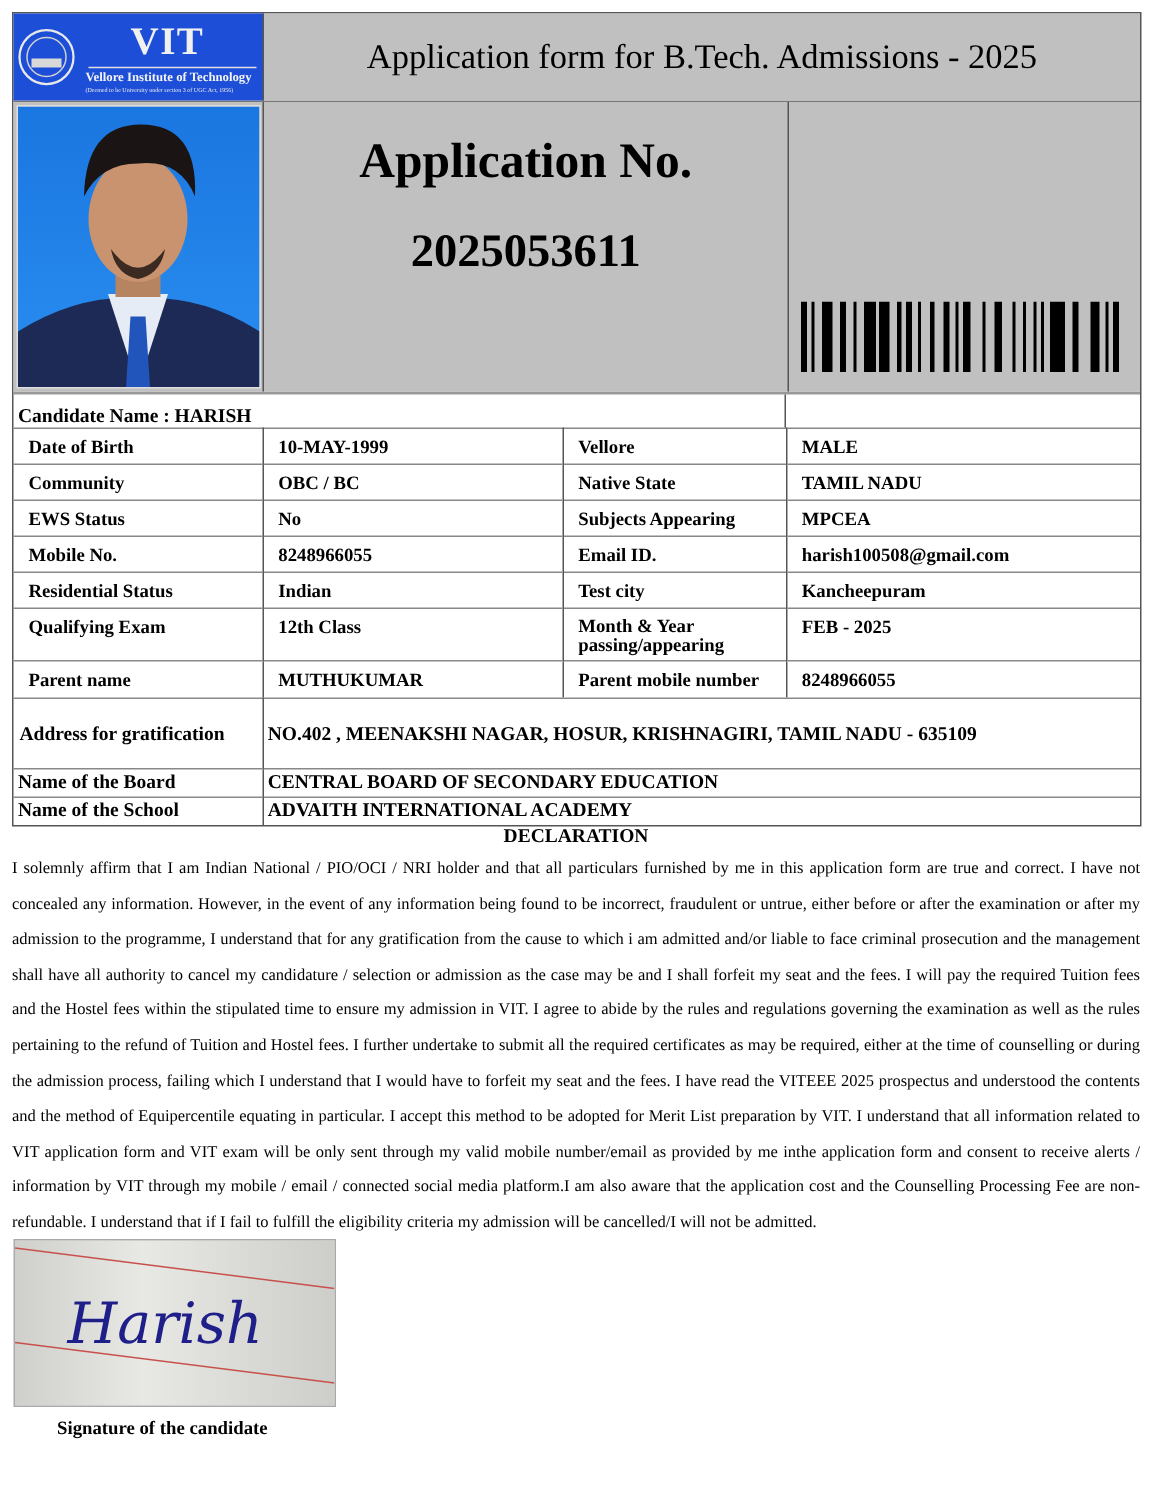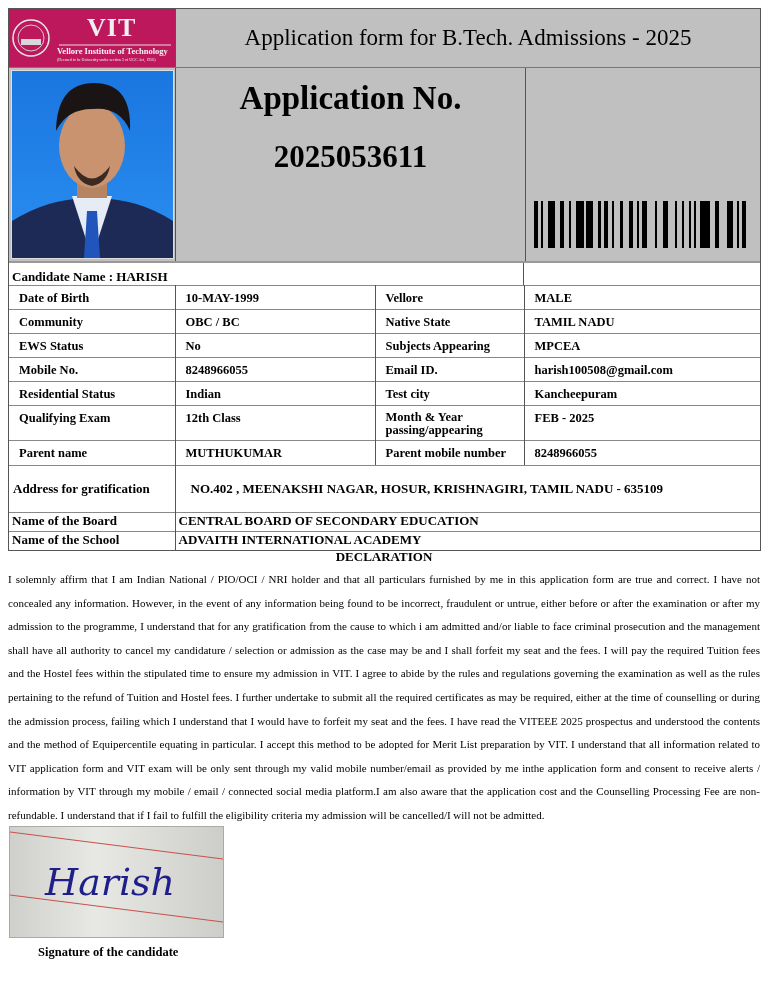--- a/index.html
+++ b/index.html
@@ -1,25 +1,25 @@
 <!DOCTYPE html>
 <html><head>
 <meta charset="utf-8">
 <style>
   html, body { margin:0; padding:0; background:#ffffff; }
   body { width:768px; height:994px; position:relative; font-family:"Liberation Serif", serif; color:#000; overflow:hidden; }
   .frame { position:absolute; left:8px; top:8px; width:751px; border:1px solid #555; }
   .top-row { display:flex; height:58px; }
-  .logo-cell { width:166px; background:#be185d; border-right:1px solid #555; position:relative; }
+  .logo-cell { width:166px; background:#1d4ed8; border-right:1px solid #555; position:relative; }
   .title-cell { flex:1; background:#c0c0c0; display:flex; align-items:center; justify-content:center; font-weight:normal; font-size:23px; }
   .mid-row { display:flex; height:193px; border-top:1px solid #777; }
   .photo-cell { width:166px; background:#c0c0c0; border-right:1px solid #555; position:relative; }
   .photo { position:absolute; left:2px; top:2px; width:161px; height:187px; border:1px solid #ddd; background:linear-gradient(#1a76e0,#2a8ef0); overflow:hidden; }
   .appno-cell { width:349px; background:#c0c0c0; border-right:1px solid #555; text-align:center; }
-  .appno-label { font-weight:bold; font-size:33px; margin-top:12px; }
+  .appno-label { font-weight:bold; font-size:33px; margin-top:22px; }
   .appno-value { font-weight:bold; font-size:31px; margin-top:22px; }
   .barcode-cell { flex:1; background:#c0c0c0; position:relative; }
   .barcode { position:absolute; left:6px; top:133px; display:flex; height:47px; }
   .name-row { display:flex; height:22px; border-top:2px solid #999; }
   .name-cell { width:515px; border-right:1px solid #555; font-weight:bold; font-size:13px; padding:6px 0 0 3px; box-sizing:border-box; }
   table.info { border-collapse:collapse; width:100%; font-size:12.5px; font-weight:bold; }
   table.info td { border-top:1px solid #888; border-right:1px solid #555; padding:5px 10px 0; vertical-align:top; height:18px; }
   table.info td:last-child { border-right:none; }
   .addr td { vertical-align:middle !important; }
   .bottom td { padding:0 3px !important; height:16px; font-size:13px; }
@@ -157,21 +157,21 @@
   </table>
 
   <table class="info" style="font-size:13px;">
     <colgroup>
         <col style="width:166px">
         <col>
       </colgroup>
     <tbody>
         <tr class="addr" style="height:47px">
       <td style="padding:0 4px;">Address for gratification</td>
-      <td style="padding:0 15px;line-height:13px;">NO.402 , MEENAKSHI NAGAR, HOSUR, KRISHNAGIRI, TAMIL NADU - 635109</td>
+      <td style="padding:0 3px;line-height:13px;">NO.402 , MEENAKSHI NAGAR, HOSUR, KRISHNAGIRI, TAMIL NADU - 635109</td>
     </tr>
     <tr class="bottom">
       <td>Name of the Board</td>
       <td>CENTRAL BOARD OF SECONDARY EDUCATION</td>
     </tr>
     <tr class="bottom">
       <td>Name of the School</td>
       <td>ADVAITH INTERNATIONAL ACADEMY</td>
     </tr>
   </tbody>

